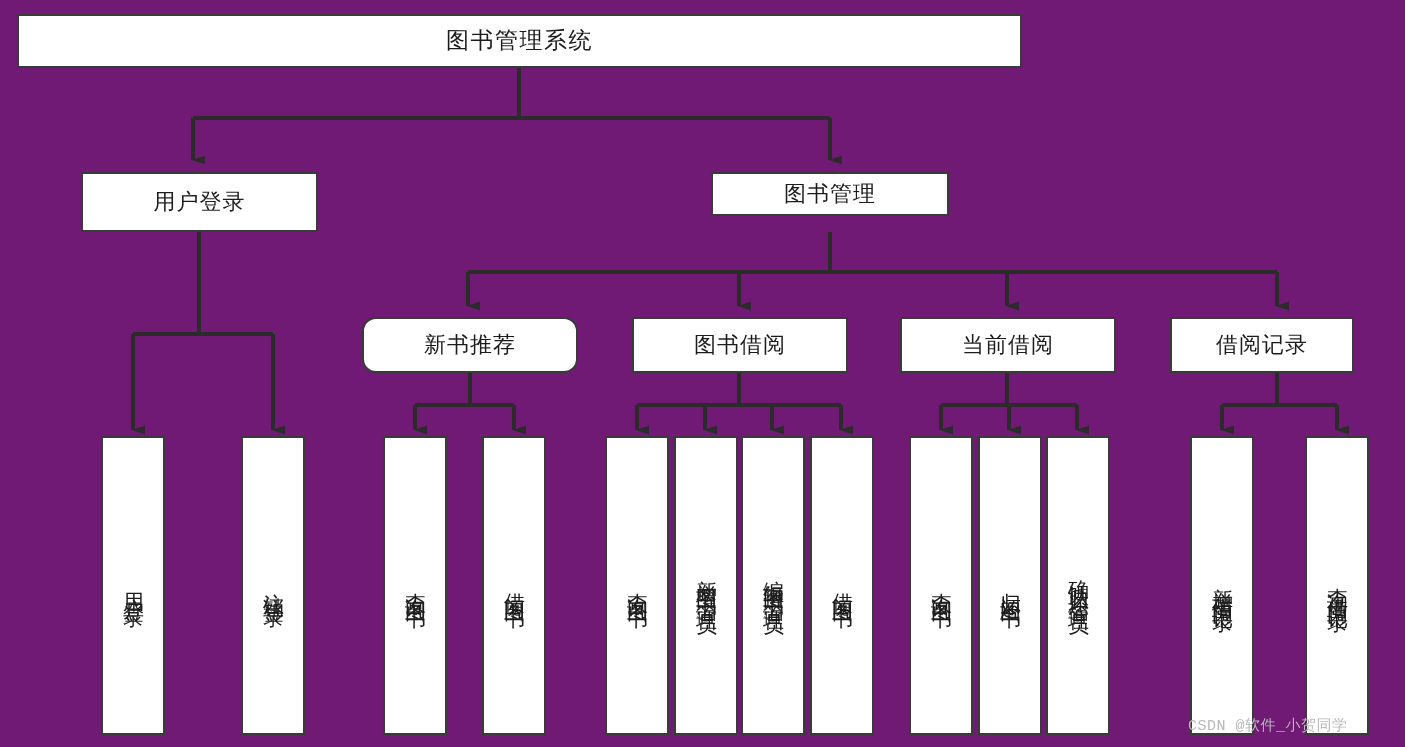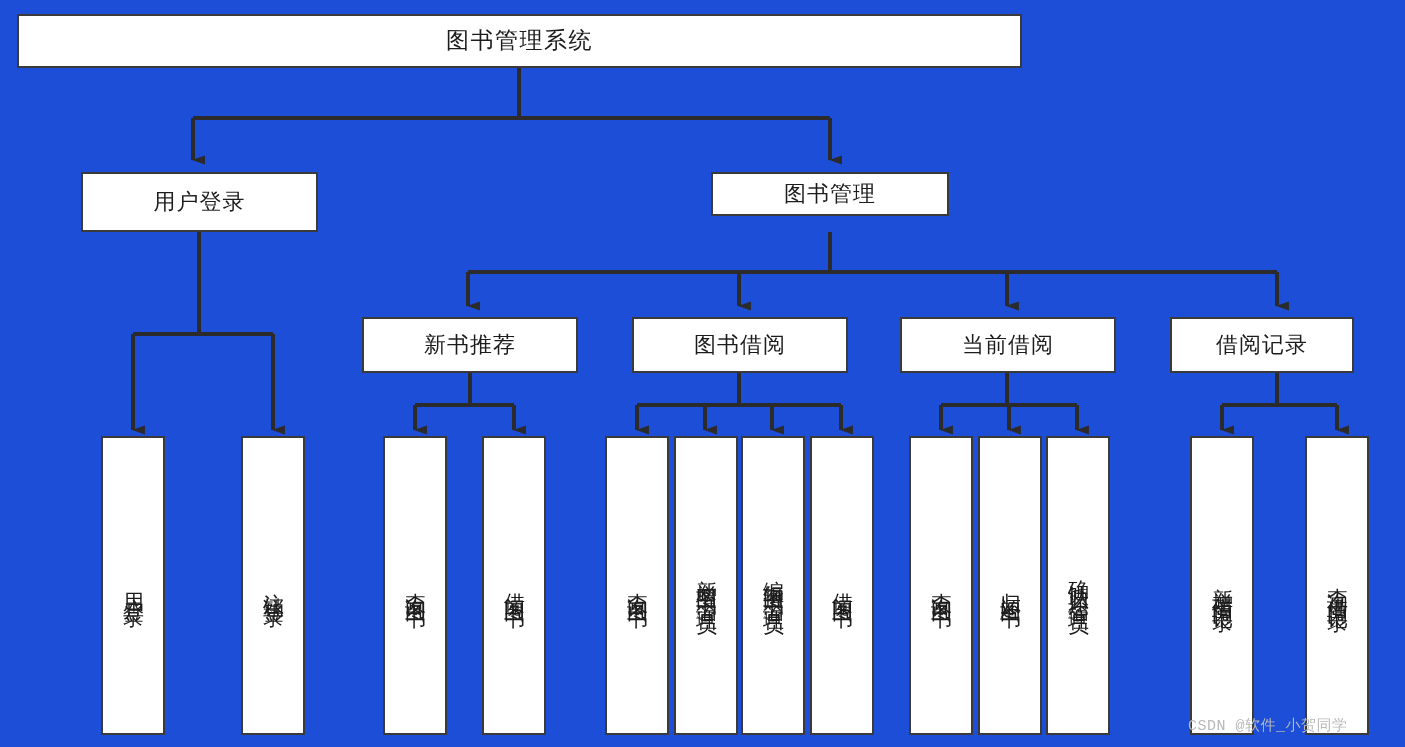--- a/index.html
+++ b/index.html
@@ -5,21 +5,21 @@
 <style>
   html, body {
     margin: 0;
     padding: 0;
     background: #ffffff;
   }
   #canvas {
     position: relative;
     width: 1405px;
     height: 747px;
-    background: #1d4ed8;
+    background: #701a75;
     font-family: "DejaVu Sans", "Liberation Sans", sans-serif;
     overflow: hidden;
   }
   
   #connectors {
     position: absolute;
     left: 0;
     top: 0;
     width: 1405px;
     height: 747px;
@@ -140,21 +140,21 @@
     <span class="label">图书管理系统</span>
   </div>
 
   <div class="node horiz" style="left:81px; top:172px; width:237px; height:60px;">
     <span class="label">用户登录</span>
   </div>
   <div class="node horiz" style="left:711px; top:172px; width:238px; height:44px;">
     <span class="label">图书管理</span>
   </div>
 
-  <div class="node horiz" style="left:362px; top:317px; width:216px; height:56px;">
+  <div class="node horiz" style="left:362px; top:317px; width:216px; height:56px;border-radius:14px;">
     <span class="label">新书推荐</span>
   </div>
   <div class="node horiz" style="left:632px; top:317px; width:216px; height:56px;">
     <span class="label">图书借阅</span>
   </div>
   <div class="node horiz" style="left:900px; top:317px; width:216px; height:56px;">
     <span class="label">当前借阅</span>
   </div>
   <div class="node horiz" style="left:1170px; top:317px; width:184px; height:56px;">
     <span class="label">借阅记录</span>

